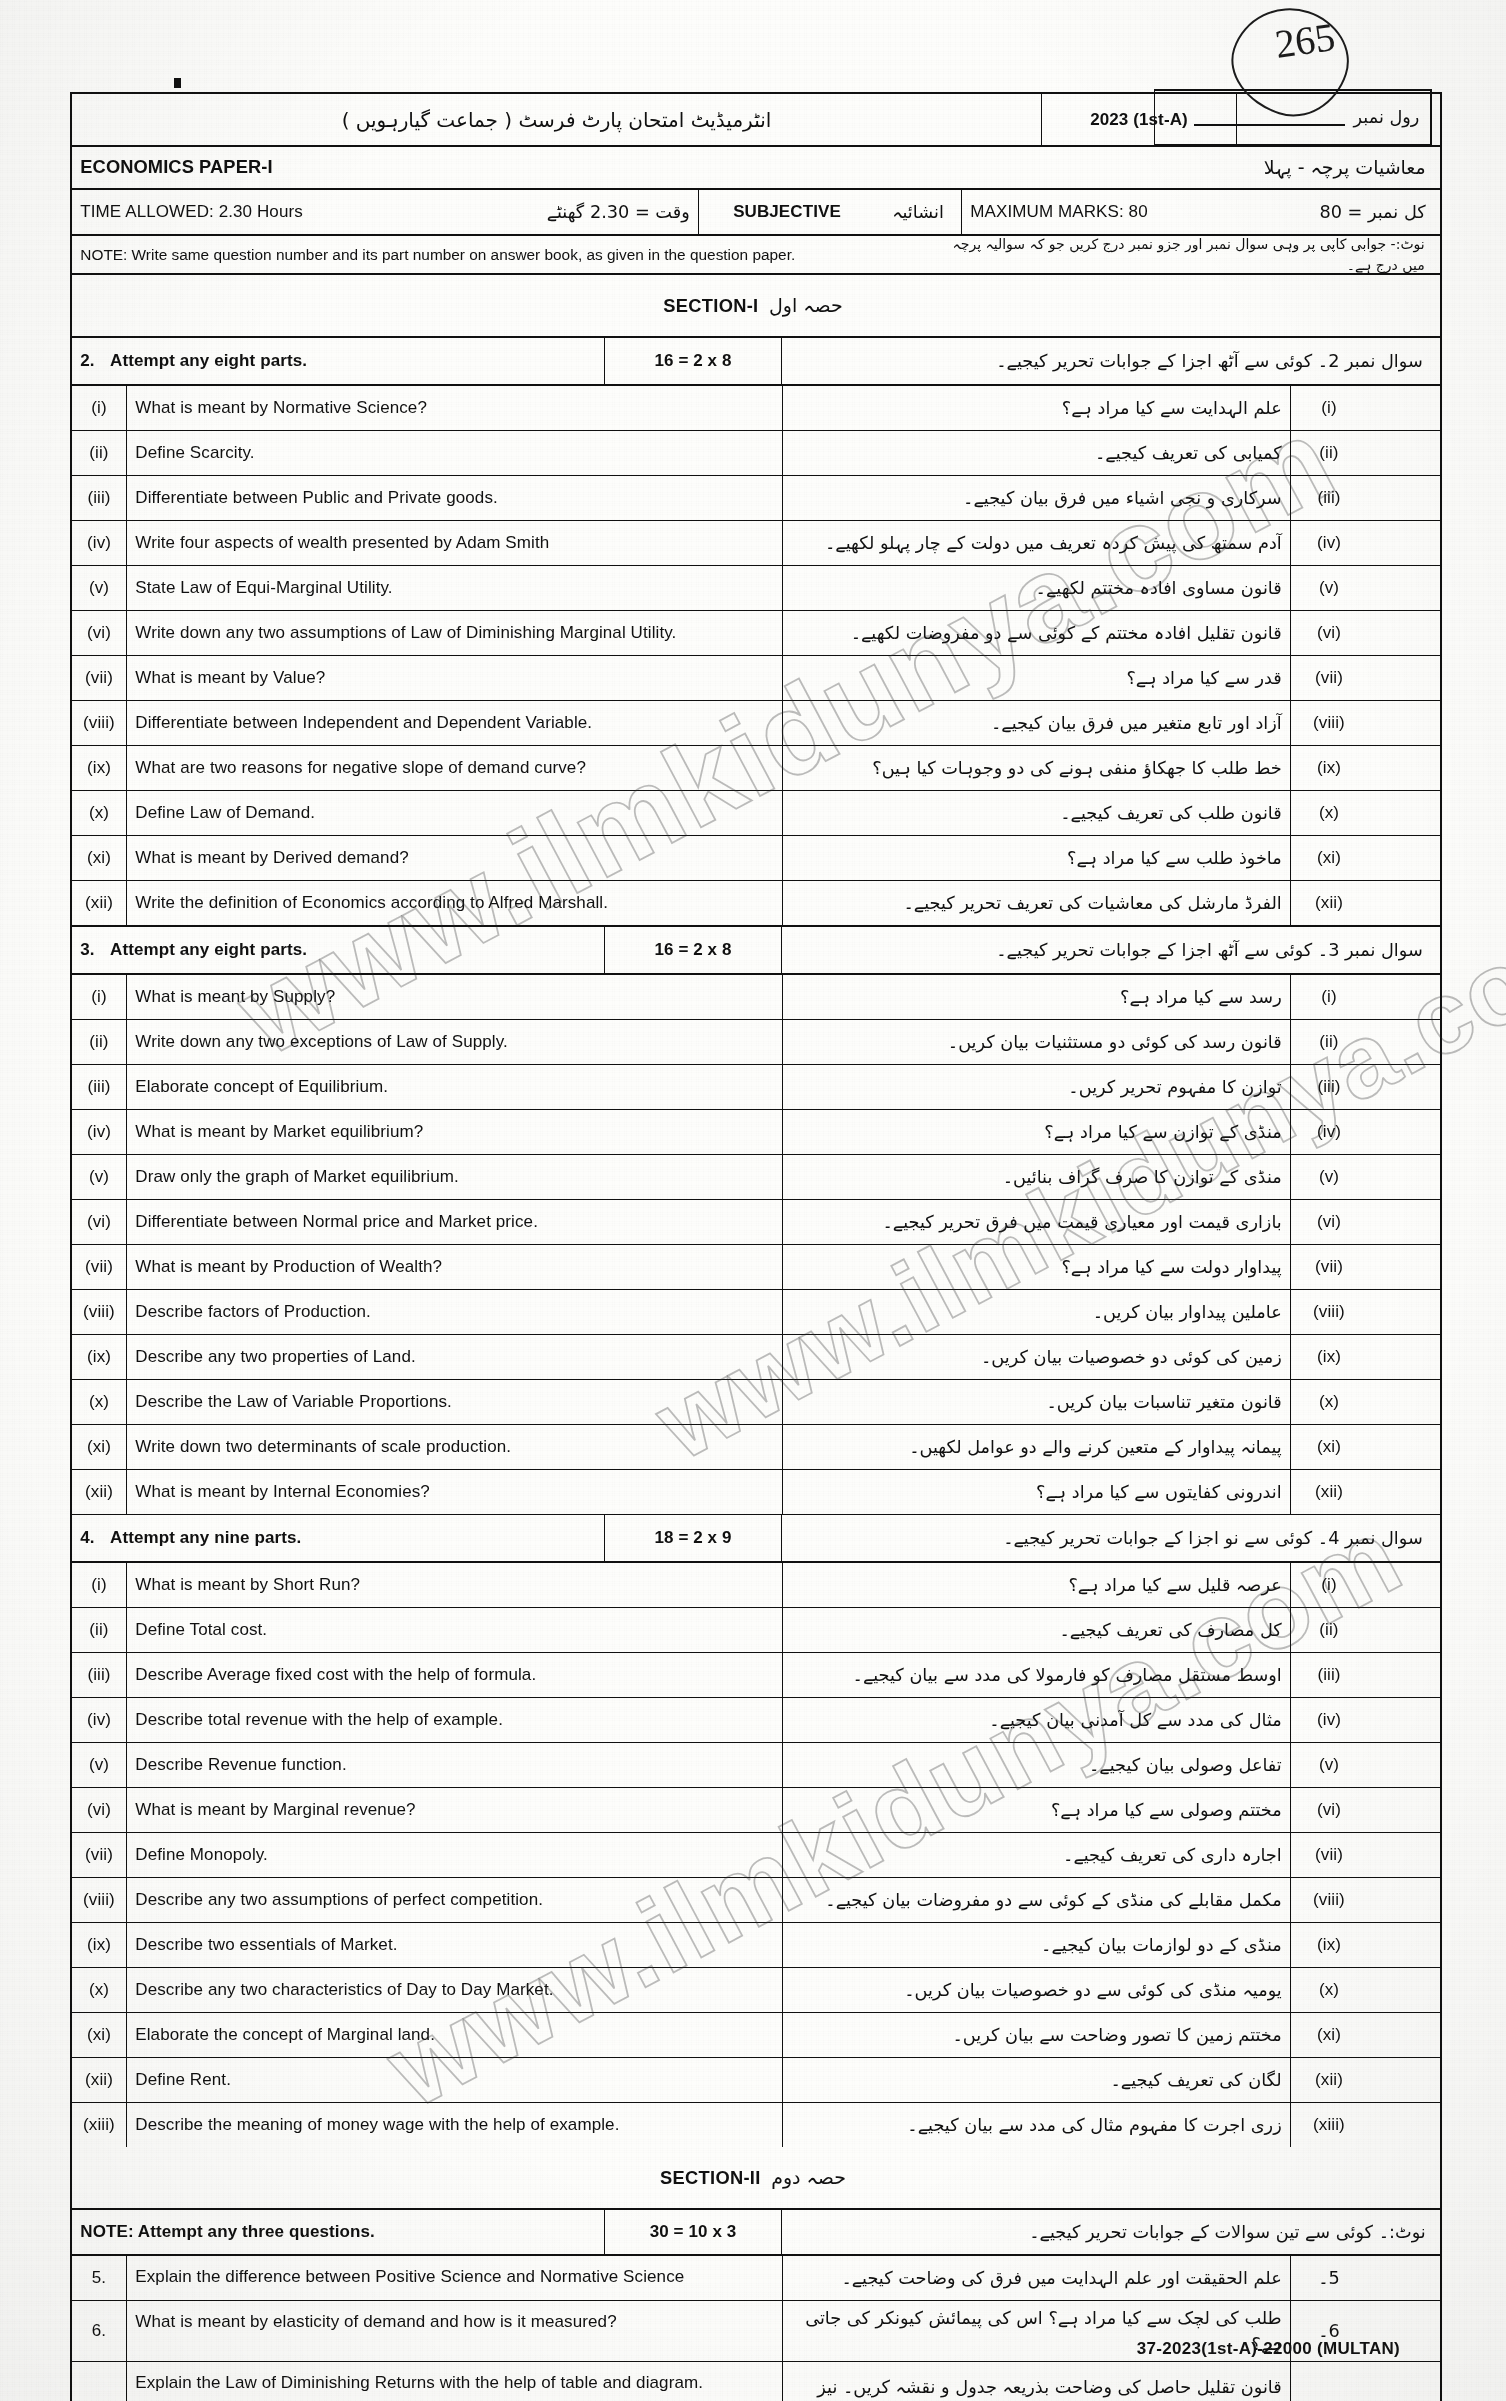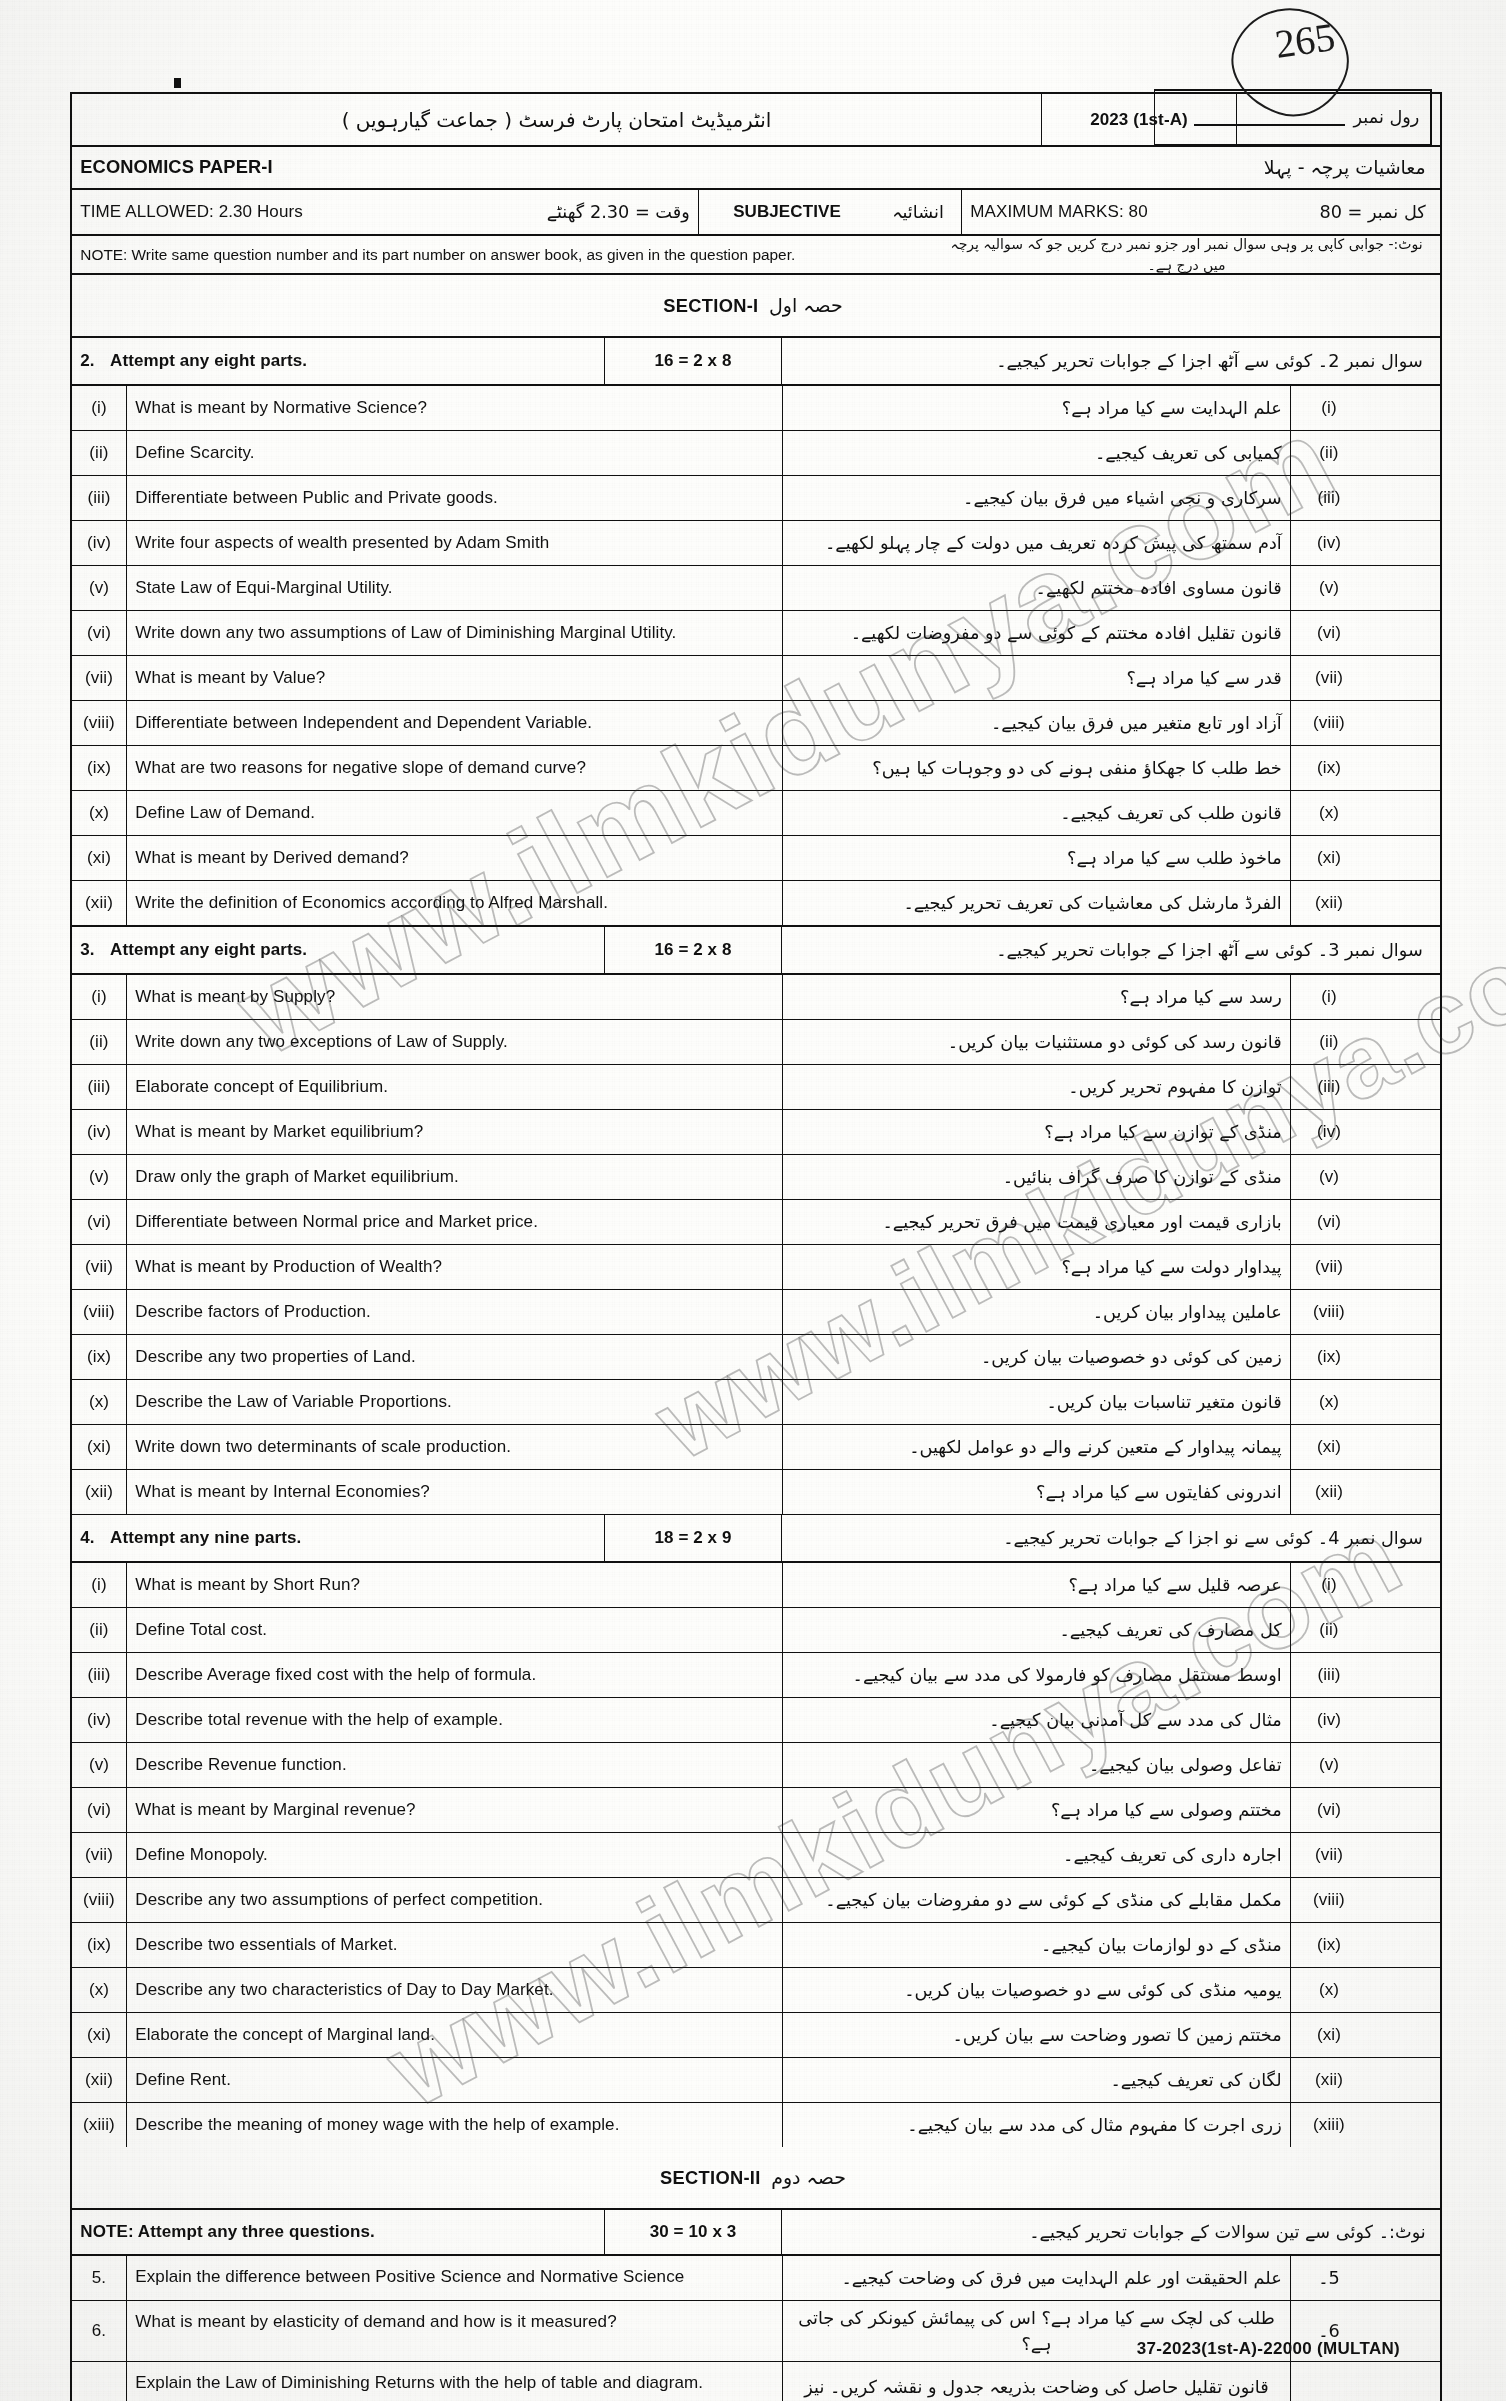--- a/index.html
+++ b/index.html
@@ -33,21 +33,21 @@
     border:2.4px solid #111;background:transparent;z-index:2;}
 
   .row{display:flex;border-bottom:2.4px solid #111;}
   .row:last-child{border-bottom:none;}
   .cell{padding:3.5px 8.3px;box-sizing:border-box;display:flex;align-items:center;}
   .bl{border-left:1.8px solid #111;}
 
   .eng{font-size:17px;letter-spacing:0.1px;line-height:1.25;}
   .eng-sm{font-size:15.4px;}
   .bold{font-weight:700;}
-  .ur{font-size:17.7px;direction:rtl;text-align:center;line-height:1.5;
+  .ur{font-size:17.7px;direction:rtl;text-align:right;line-height:1.5;
       font-family:"DejaVu Sans","Liberation Sans",sans-serif;}
   .ur-sm{font-size:14.8px;}
   .center{justify-content:center;text-align:center;}
   .rightj{justify-content:flex-end;}
 
   
   .hdr-title{height:51px;}
   .hdr-sub{height:41px;}
   .hdr-time{height:44px;}
   .note-row{height:37px;}

